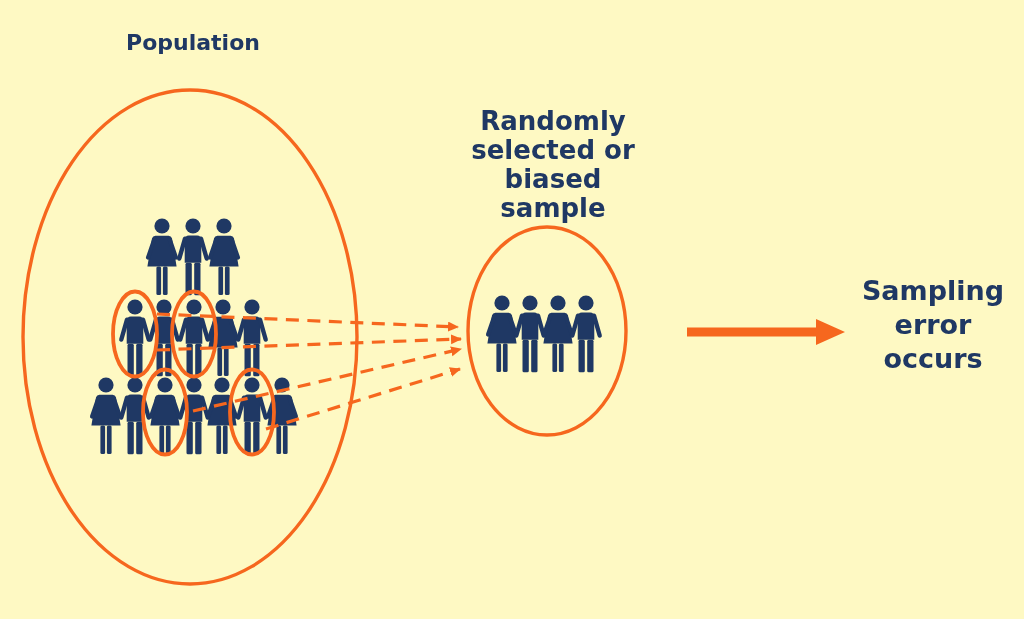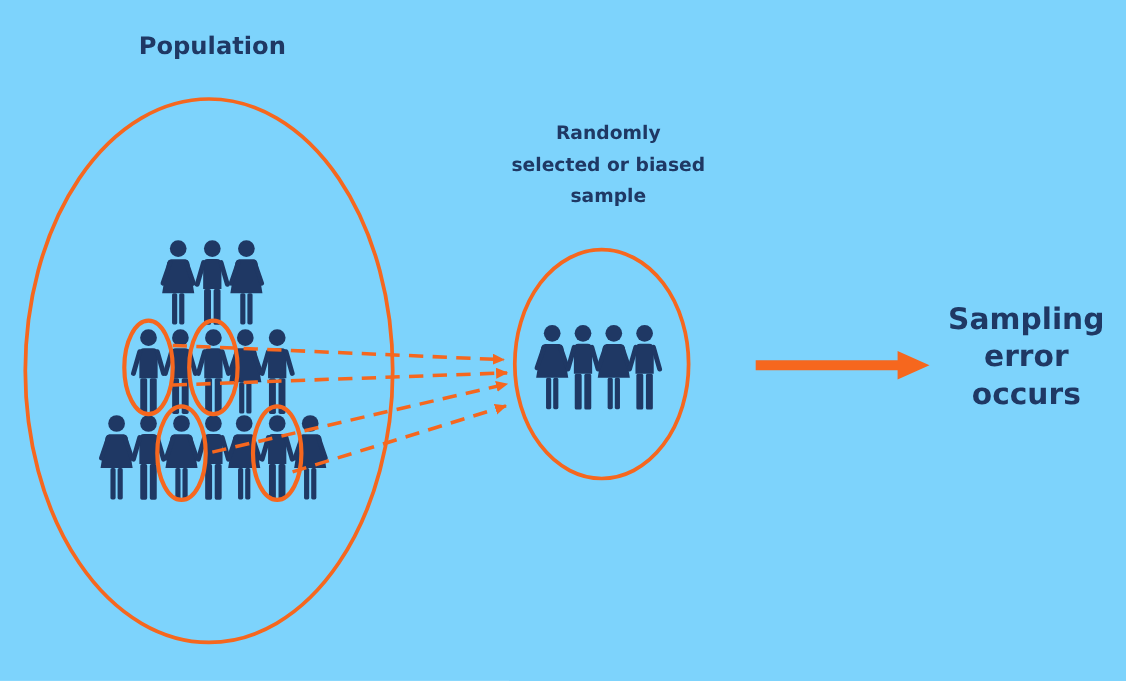--- a/index.html
+++ b/index.html
@@ -1,36 +1,36 @@
 <!DOCTYPE html>
 <html style="--orange: #F6671E; --navy: #1F3864;"><head>
 <meta charset="utf-8">
 <style>
   :root { --orange:#F6671E; --navy:#1F3864; }
   html,body { margin:0; padding:0; background:#ffffff; }
   .canvas {
-    position:relative; width:1024px; height:619px; background:#7dd3fc;
+    position:relative; width:1024px; height:619px; background:#fef9c3;
     overflow:hidden; font-family:"DejaVu Sans","Liberation Sans",sans-serif;
   }
   svg.diagram { position:absolute; left:0; top:0; }
   .outline   { fill:none; stroke:var(--orange); stroke-width:3.4; }
   .selection { fill:none; stroke:var(--orange); stroke-width:3.8; }
   .dash {
     stroke:var(--orange); stroke-width:3.2;
     stroke-dasharray:13 8.5; fill:none;
   }
   .ah { fill:var(--orange); }
   .big-arrow { fill:var(--orange); }
   #man, #woman, .figure { fill:var(--navy); }
   .label {
     position:absolute; text-align:center; color:var(--navy);
     font-weight:600; white-space:pre-line;
   }
   .label-population { left:93px;  top:28px;  width:200px; font-size:22px; line-height:30px; }
-  .label-sample     { left:443px; top:107px; width:220px; font-size:17px; line-height:29px; }
+  .label-sample     { left:443px; top:107px; width:220px; font-size:26px; line-height:29px; }
   .label-result     { left:838px; top:274px; width:190px; font-size:27px; line-height:34px; }
 </style>
 </head>
 <body>
 
 <div class="canvas">
 
   <svg class="diagram" width="1024" height="619" viewBox="0 0 1024 619">
     <defs>
       <g id="man">

